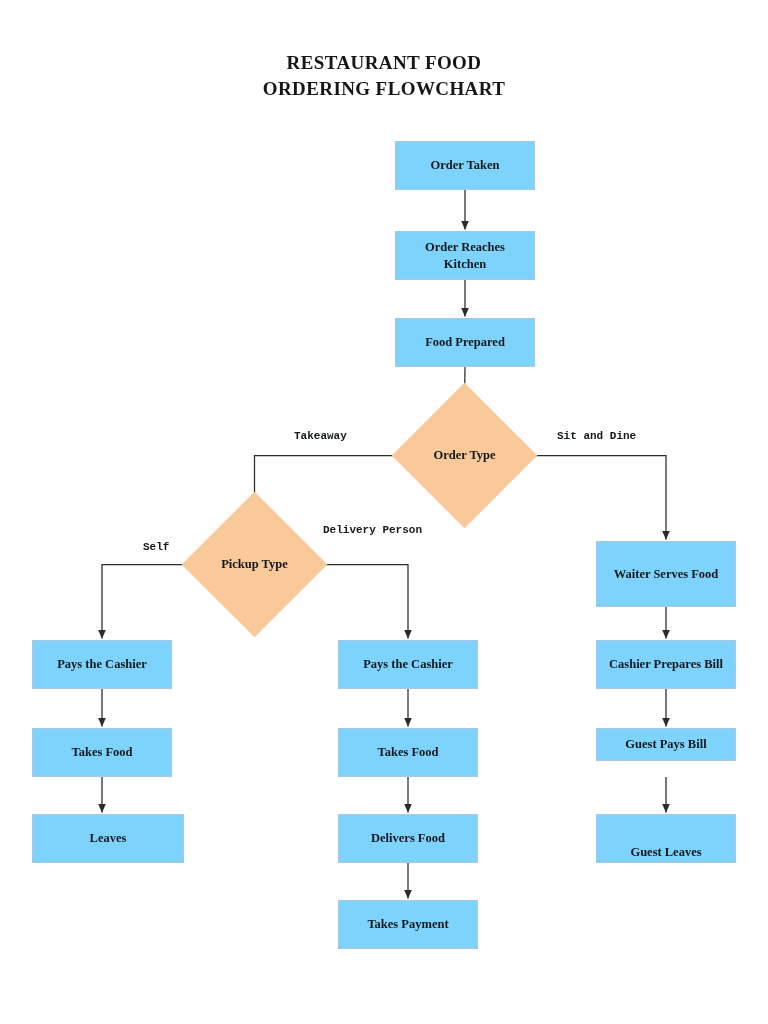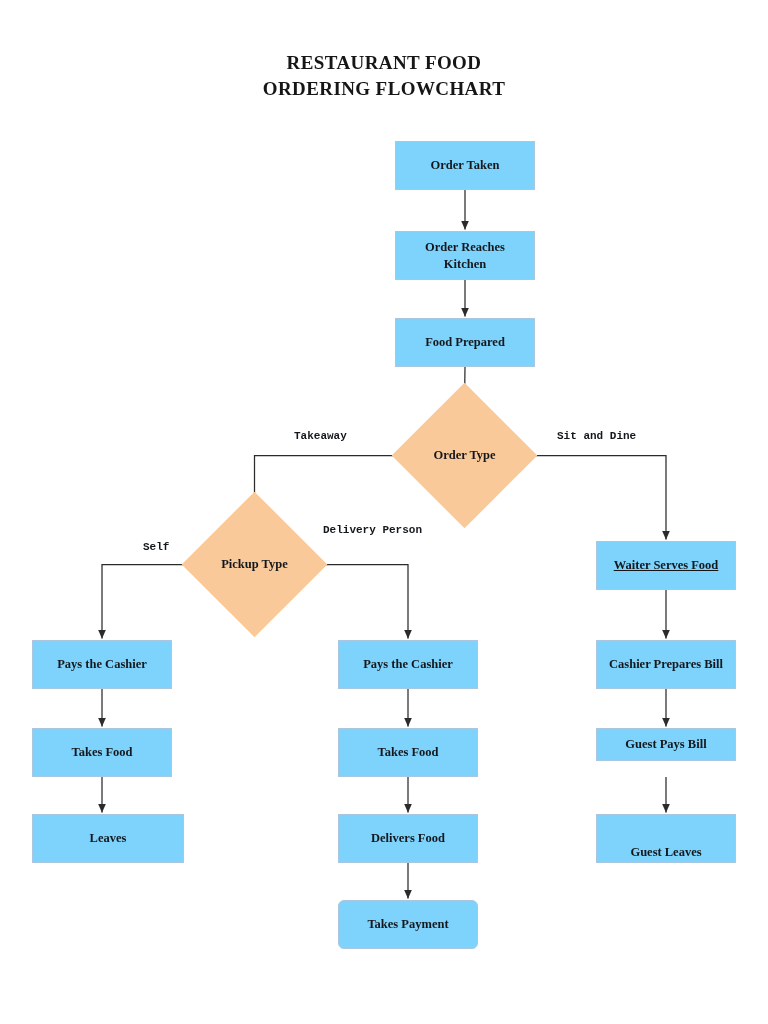--- a/index.html
+++ b/index.html
@@ -143,21 +143,21 @@
         <span>Food Prepared</span>
       </div>
       <div class="node decision" style="left: 413px; top: 404px; width: 103px; height: 103px;">
         <div class="dshape"></div>
         <span class="dlabel">Order Type</span>
       </div>
       <div class="node decision" style="left: 203px; top: 513px; width: 103px; height: 103px;">
         <div class="dshape"></div>
         <span class="dlabel">Pickup Type</span>
       </div>
-      <div class="node process" style="left: 596px; top: 541px; width: 140px; height: 49px; text-decoration: underline;">
+      <div class="node process" style="left: 596px; top: 541px; width: 140px; height: 66px;">
         <span>Waiter Serves Food</span>
       </div>
       <div class="node process" style="left: 32px; top: 640px; width: 140px; height: 49px;">
         <span>Pays the Cashier</span>
       </div>
       <div class="node process" style="left: 338px; top: 640px; width: 140px; height: 49px;">
         <span>Pays the Cashier</span>
       </div>
       <div class="node process" style="left: 596px; top: 640px; width: 140px; height: 49px;">
         <span>Cashier Prepares Bill</span>
@@ -173,21 +173,21 @@
       </div>
       <div class="node process" style="left: 32px; top: 814px; width: 152px; height: 49px;">
         <span>Leaves</span>
       </div>
       <div class="node process" style="left: 338px; top: 814px; width: 140px; height: 49px;">
         <span>Delivers Food</span>
       </div>
       <div class="node process" style="left: 596px; top: 814px; width: 140px; height: 49px; align-items: flex-end;">
         <span>Guest Leaves</span>
       </div>
-      <div class="node process" style="left: 338px; top: 900px; width: 140px; height: 49px; border-radius: 6px;">
+      <div class="node process" style="left: 338px; top: 900px; width: 140px; height: 49px;">
         <span>Takes Payment</span>
       </div>
     </div>
   <div id="labels-layer">
       <div class="edge-label" style="left: 294px; top: 430px;">Takeaway</div>
       <div class="edge-label" style="left: 557px; top: 430px;">Sit and Dine</div>
       <div class="edge-label" style="left: 131px; top: 541px; margin-left: 12px;">Self</div>
       <div class="edge-label" style="left: 323px; top: 524px;">Delivery Person</div>
     </div>
 

